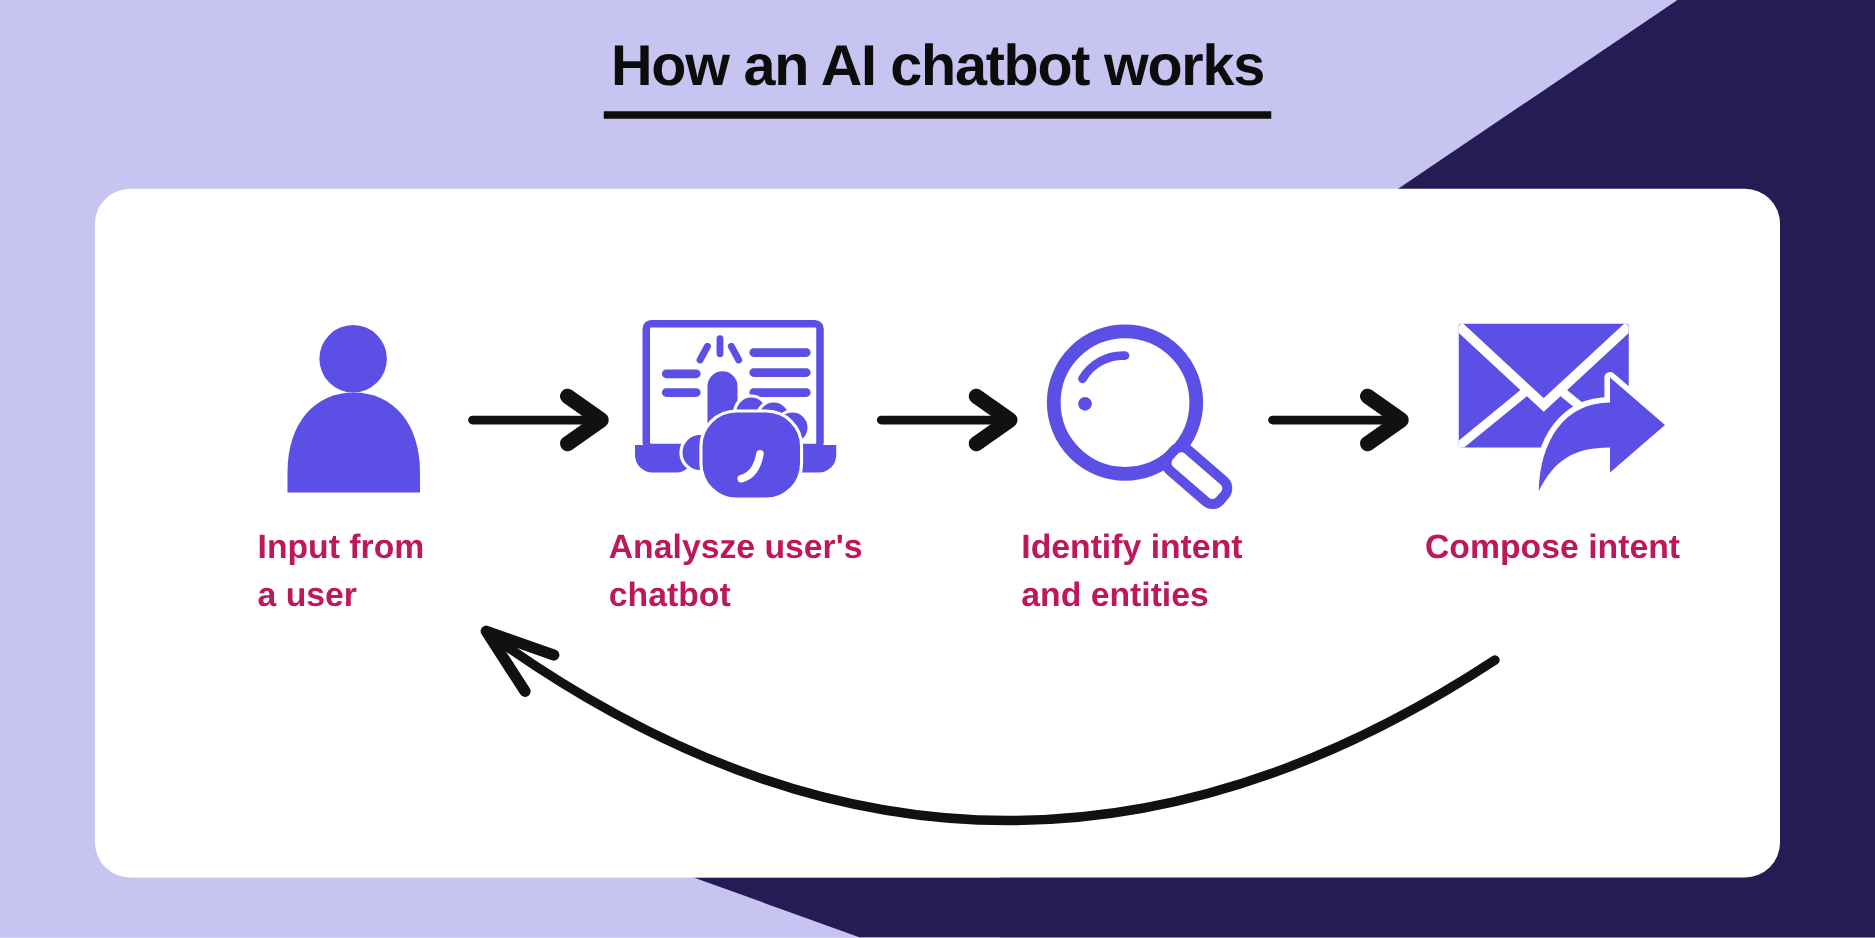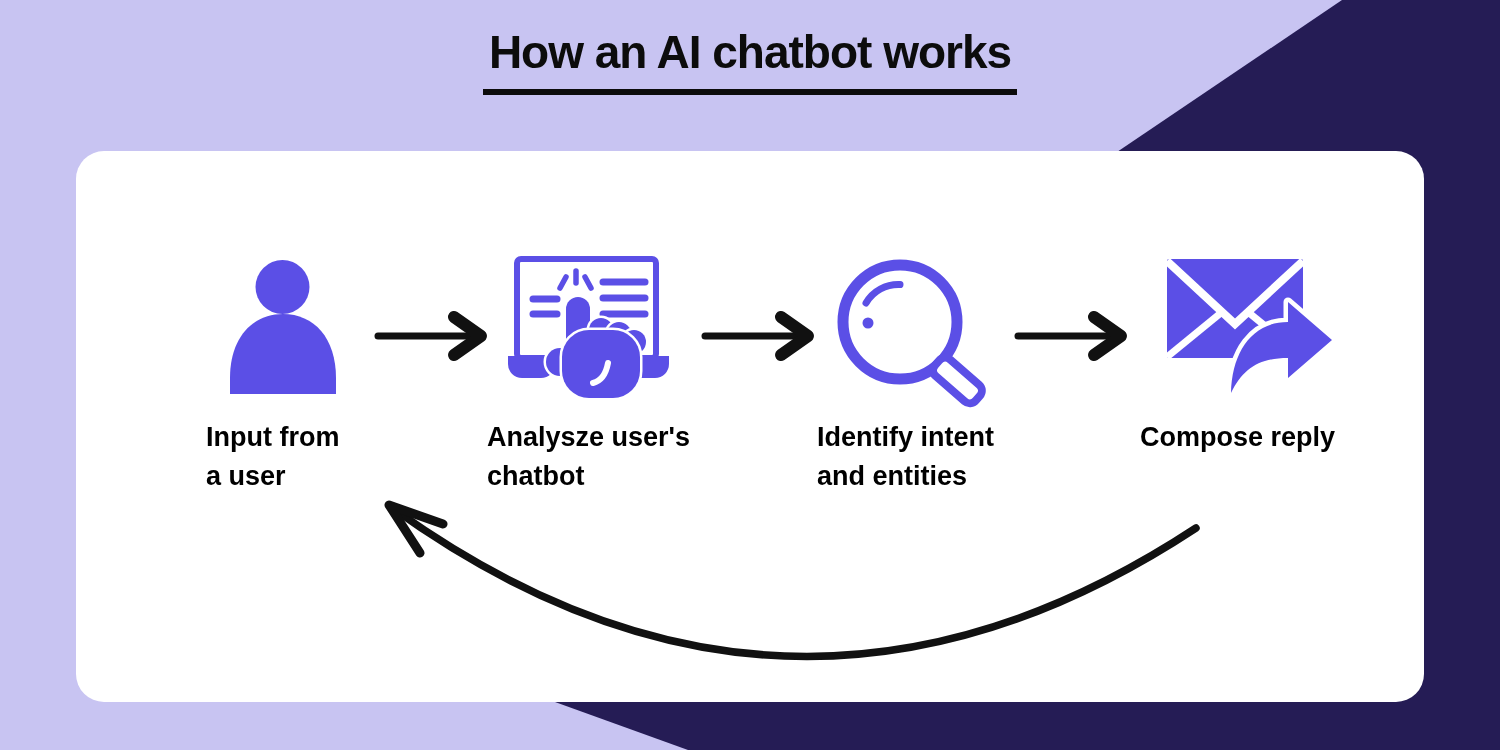--- a/index.html
+++ b/index.html
@@ -25,21 +25,21 @@
     font-size:46px;font-weight:700;letter-spacing:-1px;
     color:var(--ink,#0c0c0c);
     border-bottom:6px solid var(--ink,#0c0c0c);
     padding:0 6px 10px 6px;
     line-height:1.15;
   }
   
   .step-label{
     position:absolute;top:418px;
     font-size:27px;font-weight:700;line-height:39px;
-    color:#000000;white-space:pre-line;
+    color:#be185d;white-space:pre-line;
   }
   .step-label.s0{left:206px;}
   .step-label.s1{left:487px;}
   .step-label.s2{left:817px;}
   .step-label.s3{left:1140px;}
   svg{display:block;}
 </style>
 </head>
 <body>
 
@@ -130,13 +130,13 @@
     <path d="M443,524 L389,505 L420,553" stroke-width="9"></path>
   </g>
 </svg>
 
 <div class="step-label s0">Input from
 a user</div>
 <div class="step-label s1">Analysze user's
 chatbot</div>
 <div class="step-label s2">Identify intent
 and entities</div>
-<div class="step-label s3">Compose reply</div>
+<div class="step-label s3">Compose intent</div>
 
 </body></html>

